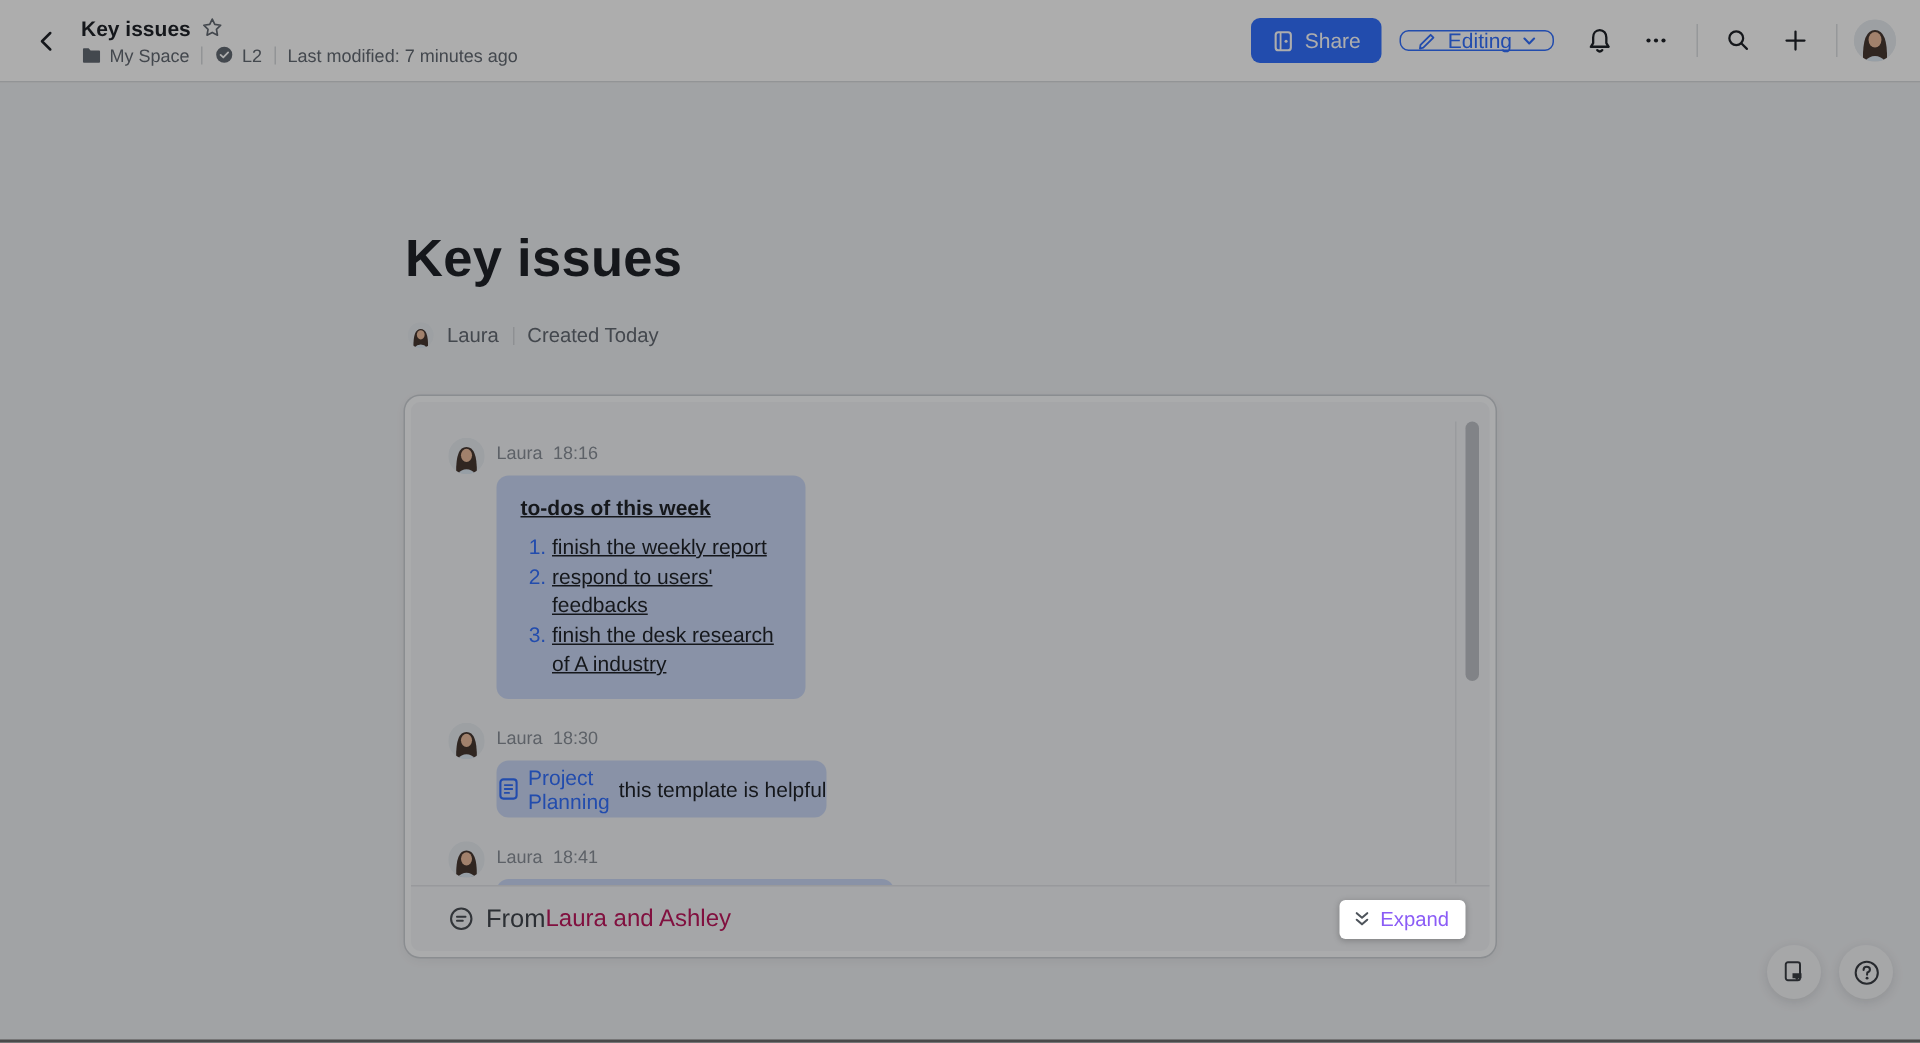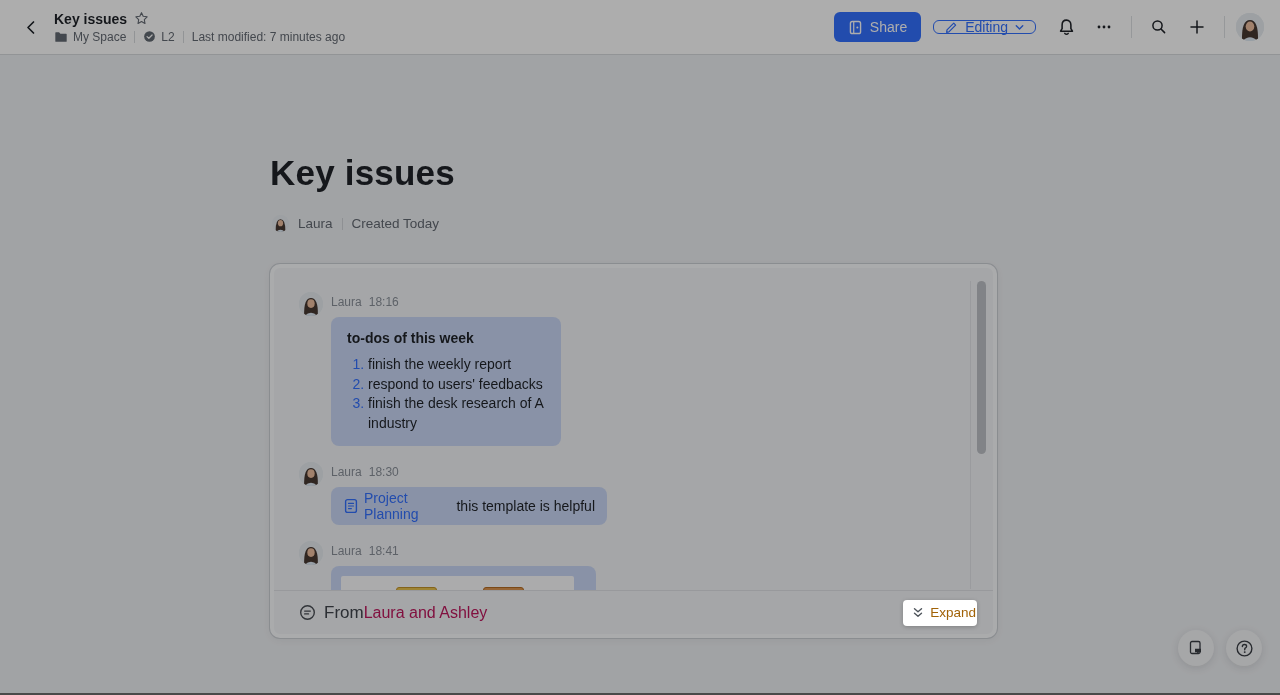--- a/index.html
+++ b/index.html
@@ -45,26 +45,26 @@
   
   .chat-card { position:absolute; left:270px; top:209px; width:727px; height:374px;
     background:#f3f5f8; border:4px solid #fbfcfe; border-radius:10px;
     box-shadow:0 0 0 1px #ccd0d5, 0 2px 8px rgba(31,35,41,.06); }
   .chat-body { position:absolute; top:0; left:0; right:0; bottom:44px; overflow:hidden;
     padding:24px 0 0 25px; }
   .msg { display:flex; margin-bottom:16px; }
   .msg-avatar-wrap { margin-right:8px; flex:none; }
   .msg-head { font-size:12px; color:#8a9099; margin:3px 0 8px; display:flex; gap:7px; }
   .bubble { background:#cbd8f6; border-radius:8px; color:#1f2329; }
-  .bubble-todo { padding:13px 16px; width:230px; }
+  .bubble-todo { padding:13px 16px; width:206px;text-decoration:underline; }
   .todo-title { font-weight:700; font-size:14px; margin-bottom:9px; color:#1f2329; }
   ol.todo-list { margin:0; padding-left:21px; font-size:14px; line-height:19.5px; color:#1f2329; }
   ol.todo-list li::marker { color:#3370ff; }
-  .bubble-link { height:38px; display:flex; align-items:center; padding:0 12px; font-size:14px;
-    width:276px; }
+  .bubble-link { height:38px; display:flex; align-items:center; padding:0 0; font-size:14px;
+    width:220px; }
   .doc-icon { margin-right:5px; flex:none; display:flex; }
   .link-blue { color:#3370ff; cursor:pointer; text-decoration:none; }
   .bubble-text { margin-left:2px; white-space:nowrap; }
   .bubble-image { width:265px; height:120px; padding:10px 22px 10px 10px;
     border-radius:8px; }
   .img-preview { background:#fdfdfe; width:233px; height:100px; position:relative;
     border-radius:2px; cursor:pointer; }
   .ms-box { position:absolute; width:41px; height:25px; border-radius:3px; top:11px;
     display:flex; flex-direction:column; align-items:center; justify-content:center;
     font-size:6px; line-height:7px; font-weight:700; text-align:center; }
@@ -74,22 +74,22 @@
   .card-gutter { position:absolute; top:13px; bottom:45px; right:22px; width:1px; background:#e3e5e9; }
   .card-scrollbar { position:absolute; top:13px; right:7px; width:9px; height:173px;
     border-radius:5px; background:#bfc2c7; cursor:grab; }
 
   .chat-footer { position:absolute; left:0; right:0; bottom:0; height:44px;
     border-top:1px solid #e0e2e6; display:flex; align-items:center; padding:0 16px 0 25px; }
   .from-icon { margin-right:8px; display:flex; }
   .from-label { font-size:17px; color:#41464d; }
   .from-names { font-size:16px; color:#be185d; cursor:pointer; }
   .expand-btn { margin-left:auto; position:relative; z-index:60; background:#ffffff; border:none;
-    border-radius:4px; height:26px; padding:0 1px 0 9px; display:flex; align-items:center;
-    gap:6px; font-size:13.5px; color:#a16207; cursor:pointer; font-family:inherit;
+    border-radius:4px; height:26px; padding:0 11px 0 9px; display:flex; align-items:center;
+    gap:6px; font-size:13.5px; color:#8b5cf6; cursor:pointer; font-family:inherit;
     box-shadow:0 1px 4px rgba(0,0,0,.22); }
 
   
   .float-btns { position:absolute; right:18px; bottom:28px; display:flex; gap:12px; }
   .float-btn { width:36px; height:36px; border-radius:50%; background:#f5f6f8;
     box-shadow:0 2px 8px rgba(31,35,41,.12); display:flex; align-items:center;
     justify-content:center; cursor:pointer; }
 
   
   .dim-overlay { position:fixed; left:0; top:0; width:1280px; height:695px;

